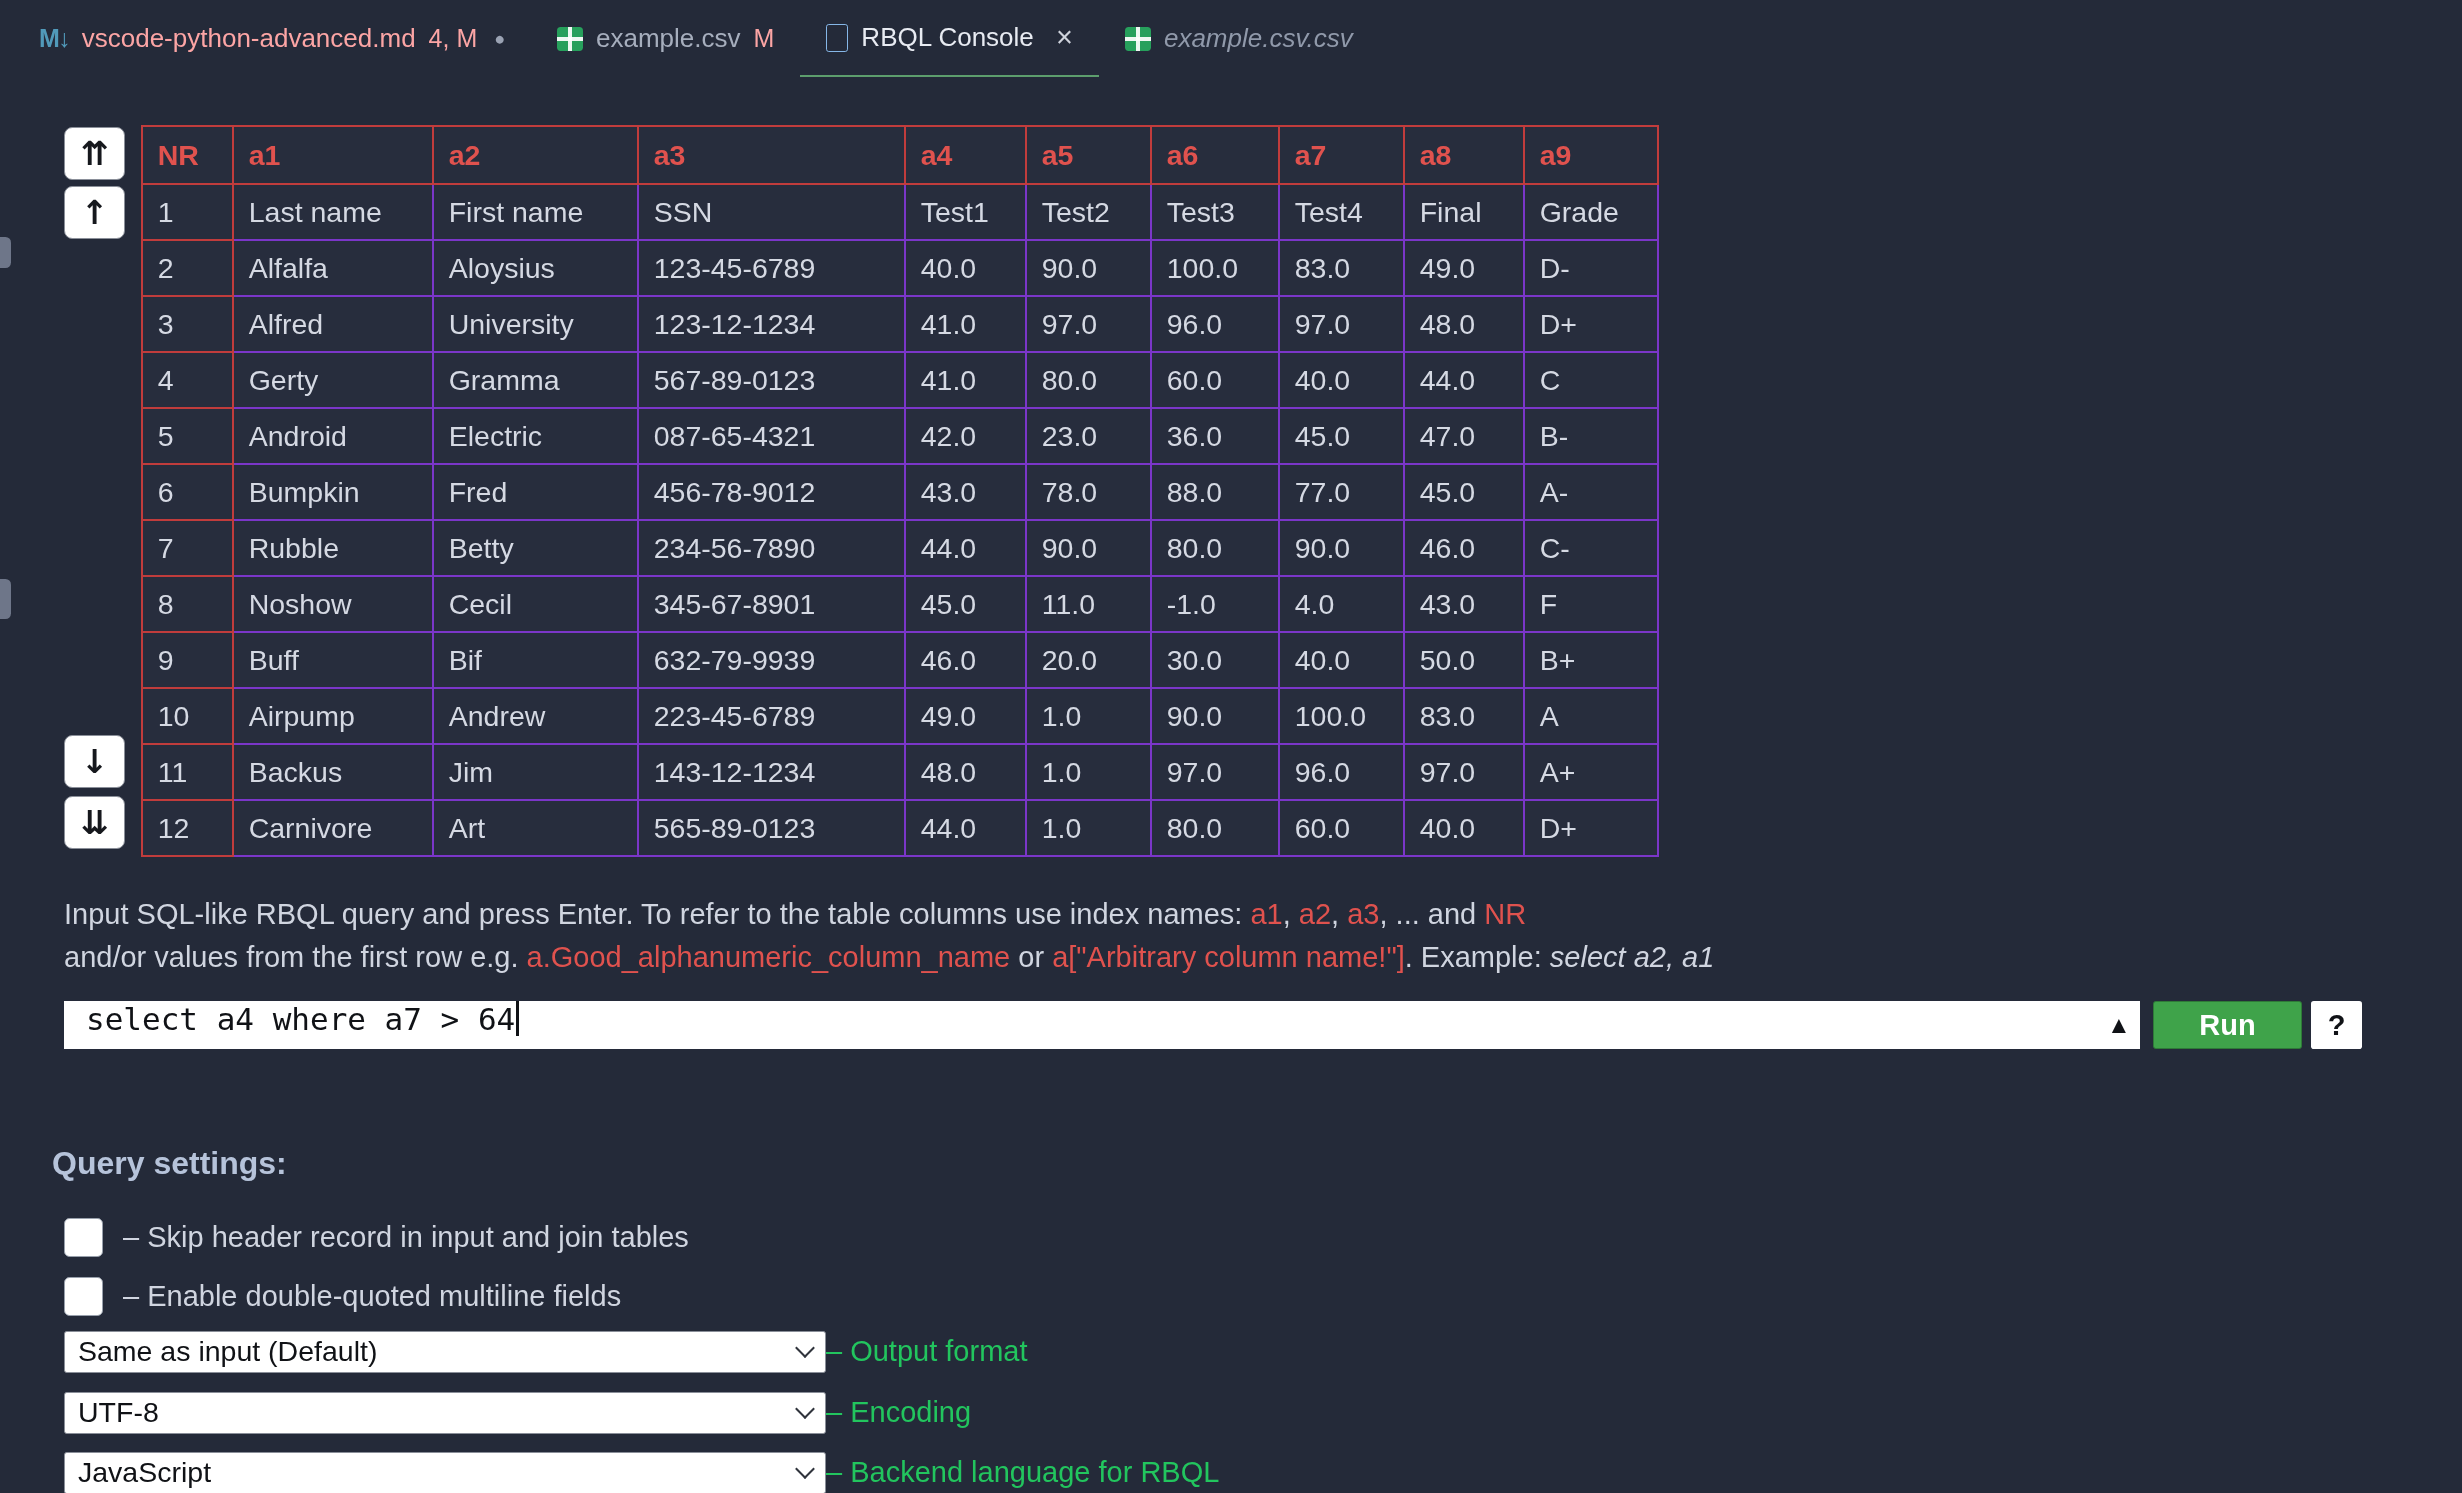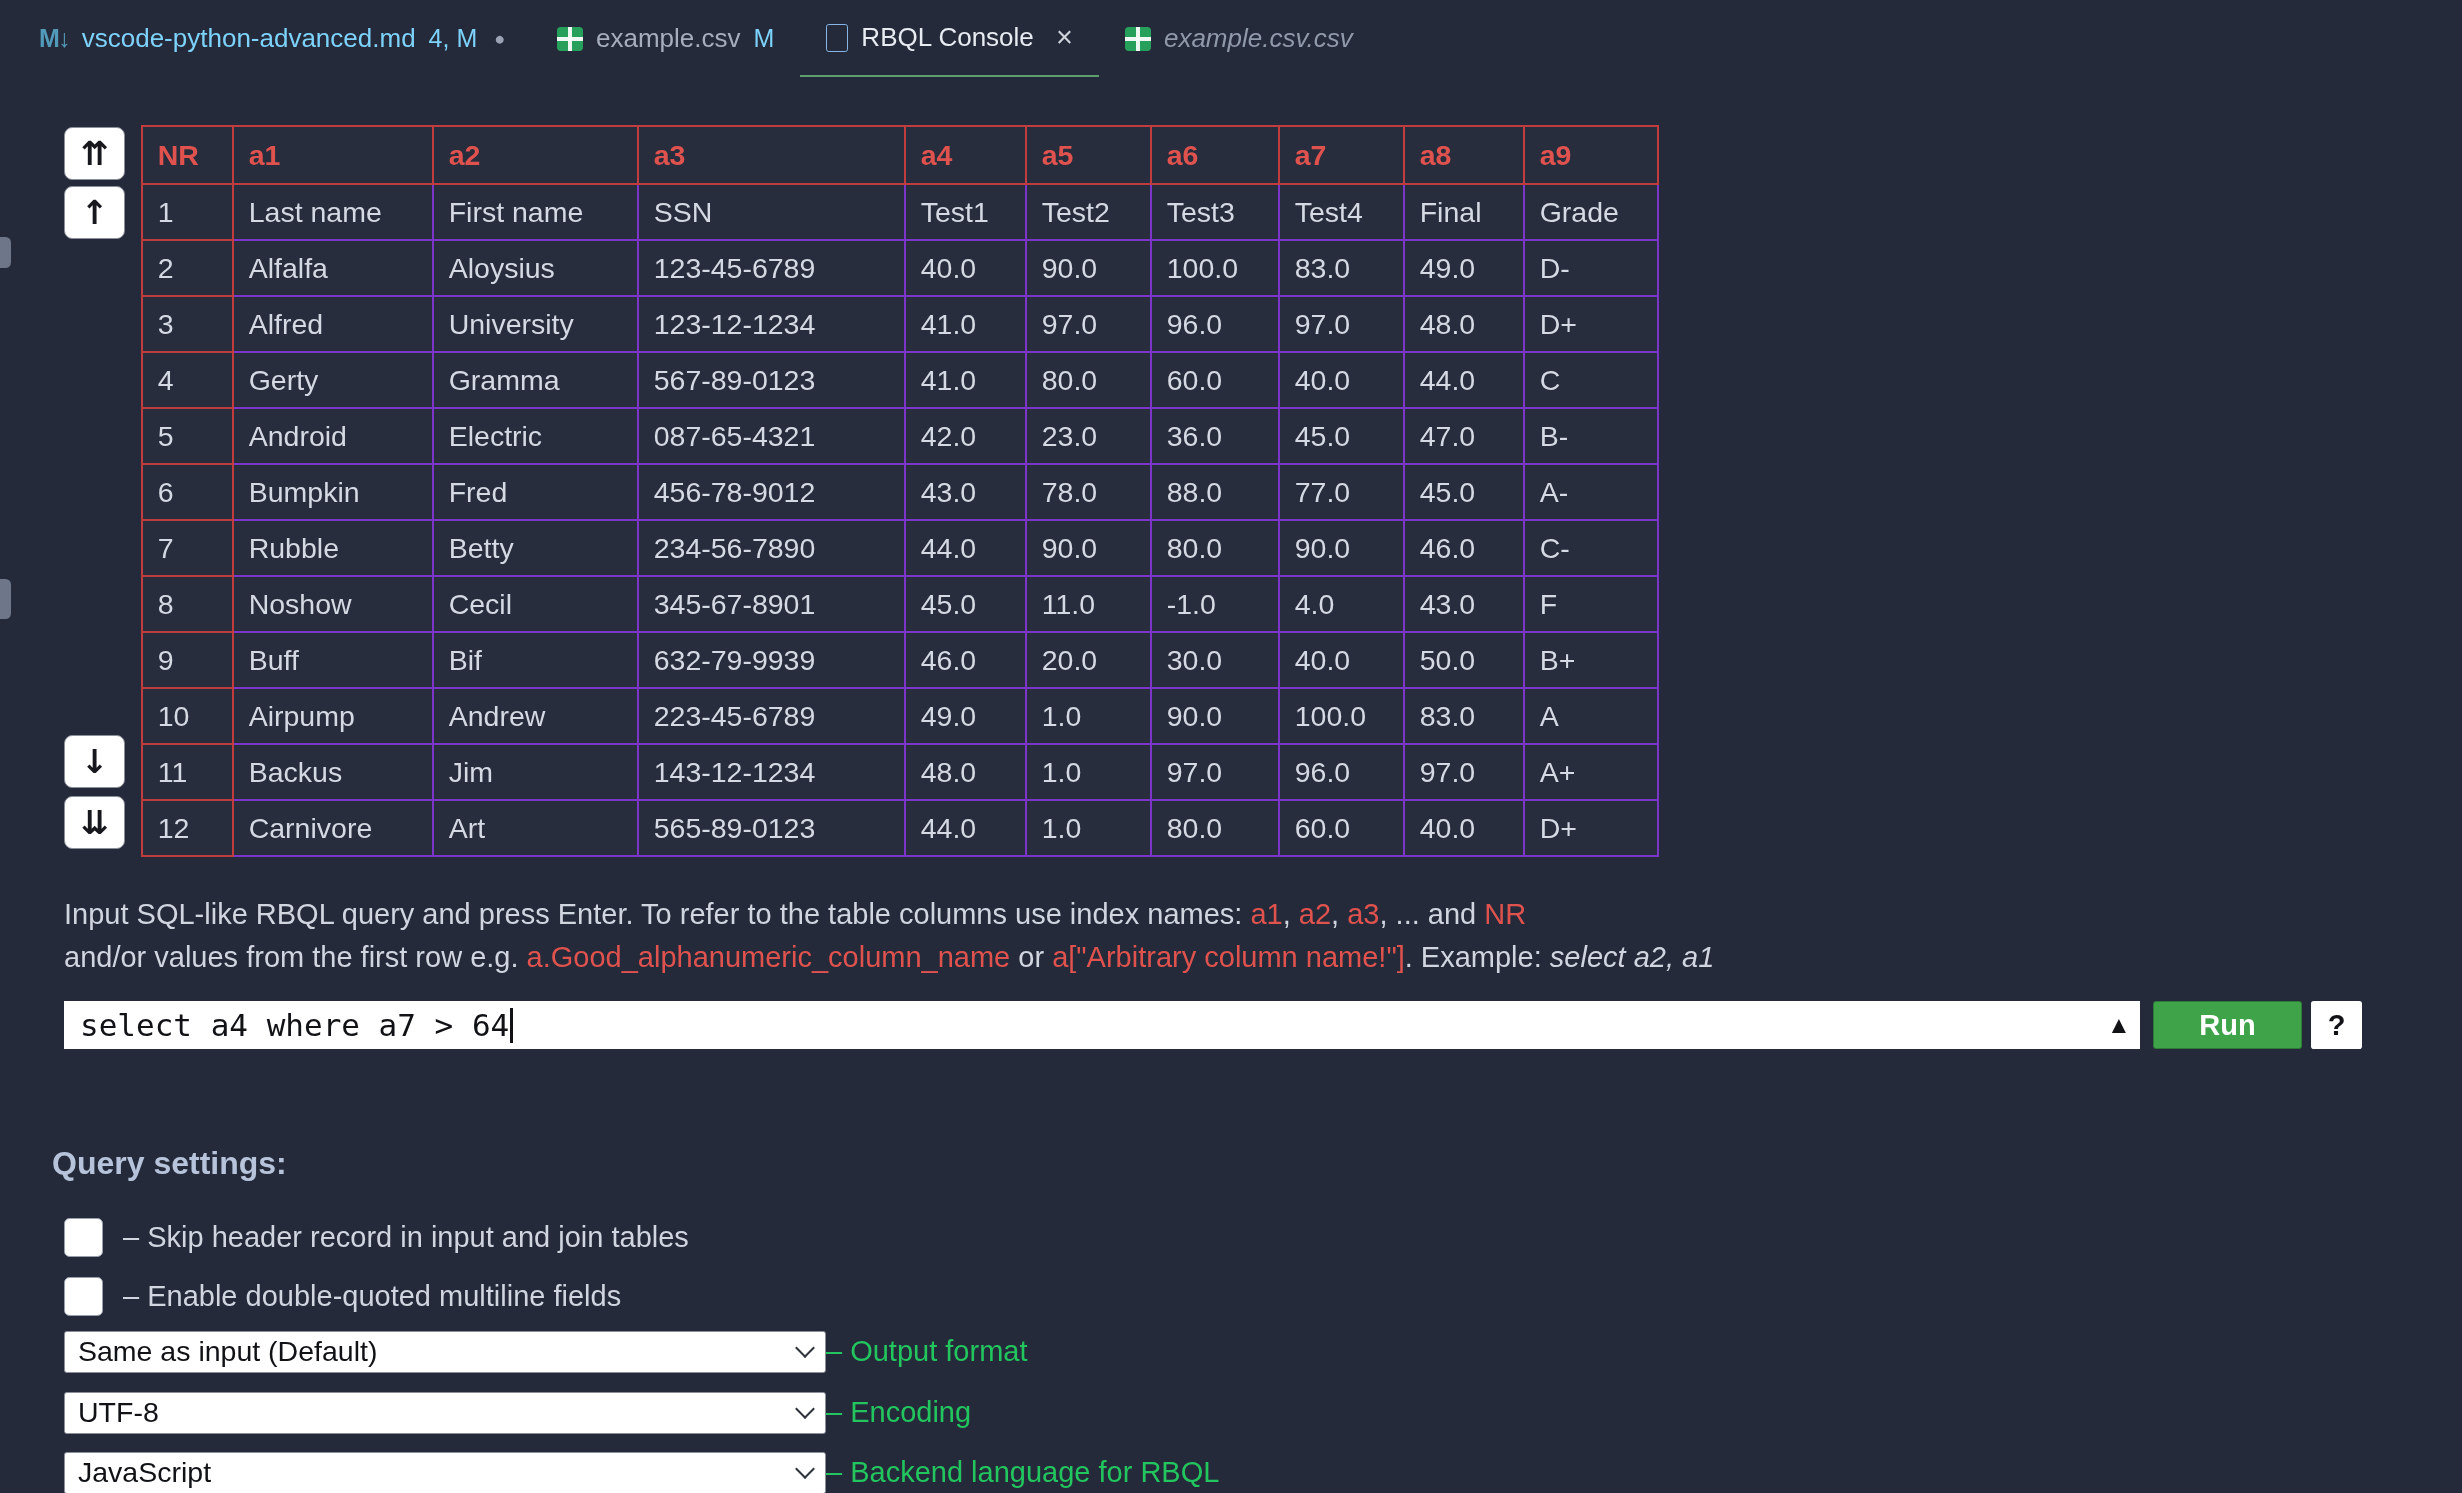--- a/index.html
+++ b/index.html
@@ -6,21 +6,21 @@
   body{
     width:2462px;height:1494px;position:relative;overflow:hidden;
     background:#242a39;color:#d5d9e3;
     font-family:"Liberation Sans","DejaVu Sans",sans-serif;
   }
 
   
   .tabbar{position:absolute;top:0;left:0;right:0;height:77px;display:flex;align-items:stretch;padding-left:13px;}
   .tab{display:flex;align-items:center;gap:13px;padding:0 26px;height:77px;box-sizing:border-box;font-size:26px;cursor:default;}
   .tab .label{white-space:nowrap;}
-  .tab-md .label,.tab .badge{color:#7dd3fc;}
+  .tab-md .label,.tab .badge{color:#fca5a5;}
   .tab .badge{font-size:25px;}
   .tab-csv .label{color:#a6aebd;}
   .tab-active{border-bottom:2.8px solid #5d9e6d;}
   .tab-active .label{color:#e8ebf2;}
   .tab-preview .label{color:#9099aa;font-style:italic;}
   .dot{color:#9aa2b3;font-size:18.4px;margin-left:3.7px;}
   .close-x{color:#cfd3dc;font-size:29px;margin-left:9.2px;line-height:1;}
   .md-icon{color:#519aba;font-weight:bold;font-size:25px;letter-spacing:-1.8px;white-space:nowrap;}
   .csv-icon{width:26px;height:24px;border-radius:3.7px;flex:0 0 auto;background-color:#27a05c;
     background-image:
@@ -49,22 +49,22 @@
   .data-table td{height:56px;color:#d5d9e3;border:2.8px solid #7b36c9;}
   .data-table td.nr{border-color:#c13c3c;}
 
   
   .instructions{position:absolute;left:64px;top:893px;font-size:29px;line-height:43px;color:#d0d5e0;}
   .instructions .red{color:#e0524e;}
   .instructions .italic{font-style:italic;}
 
   
   .query-row{position:absolute;left:64px;top:1001px;height:48px;display:flex;align-items:stretch;}
-  .query-input{width:2034px;background:#ffffff;color:#101216;box-sizing:border-box;padding-left:16px;
-    display:flex;align-items:center;font-family:"DejaVu Sans Mono","Liberation Mono",monospace;font-size:31px;white-space:pre;}
+  .query-input{width:2034px;background:#ffffff;color:#101216;box-sizing:border-box;padding-left:22px;
+    display:flex;align-items:flex-start;font-family:"DejaVu Sans Mono","Liberation Mono",monospace;font-size:31px;white-space:pre;}
   .caret{display:inline-block;width:2.8px;height:35px;background:#101216;margin-left:0.9px;}
   .history-btn{width:42px;background:#ffffff;color:#101216;display:flex;align-items:center;justify-content:center;font-size:24px;}
   .run-btn{margin-left:13px;width:149px;background:#3fa34a;border:1.8px solid #2e7a37;border-radius:2.8px;color:#ffffff;
     font-weight:bold;font-size:29px;display:flex;align-items:center;justify-content:center;box-sizing:border-box;}
   .help-btn{margin-left:9.2px;width:51px;background:#ffffff;border-radius:2.8px;color:#101216;font-weight:bold;font-size:29px;
     display:flex;align-items:center;justify-content:center;}
 
   
   .settings-heading{position:absolute;left:52px;top:1145px;font-size:32px;font-weight:bold;color:#b6c3da;}
   .checkbox-row{position:absolute;left:64px;display:flex;align-items:center;height:42px;}

